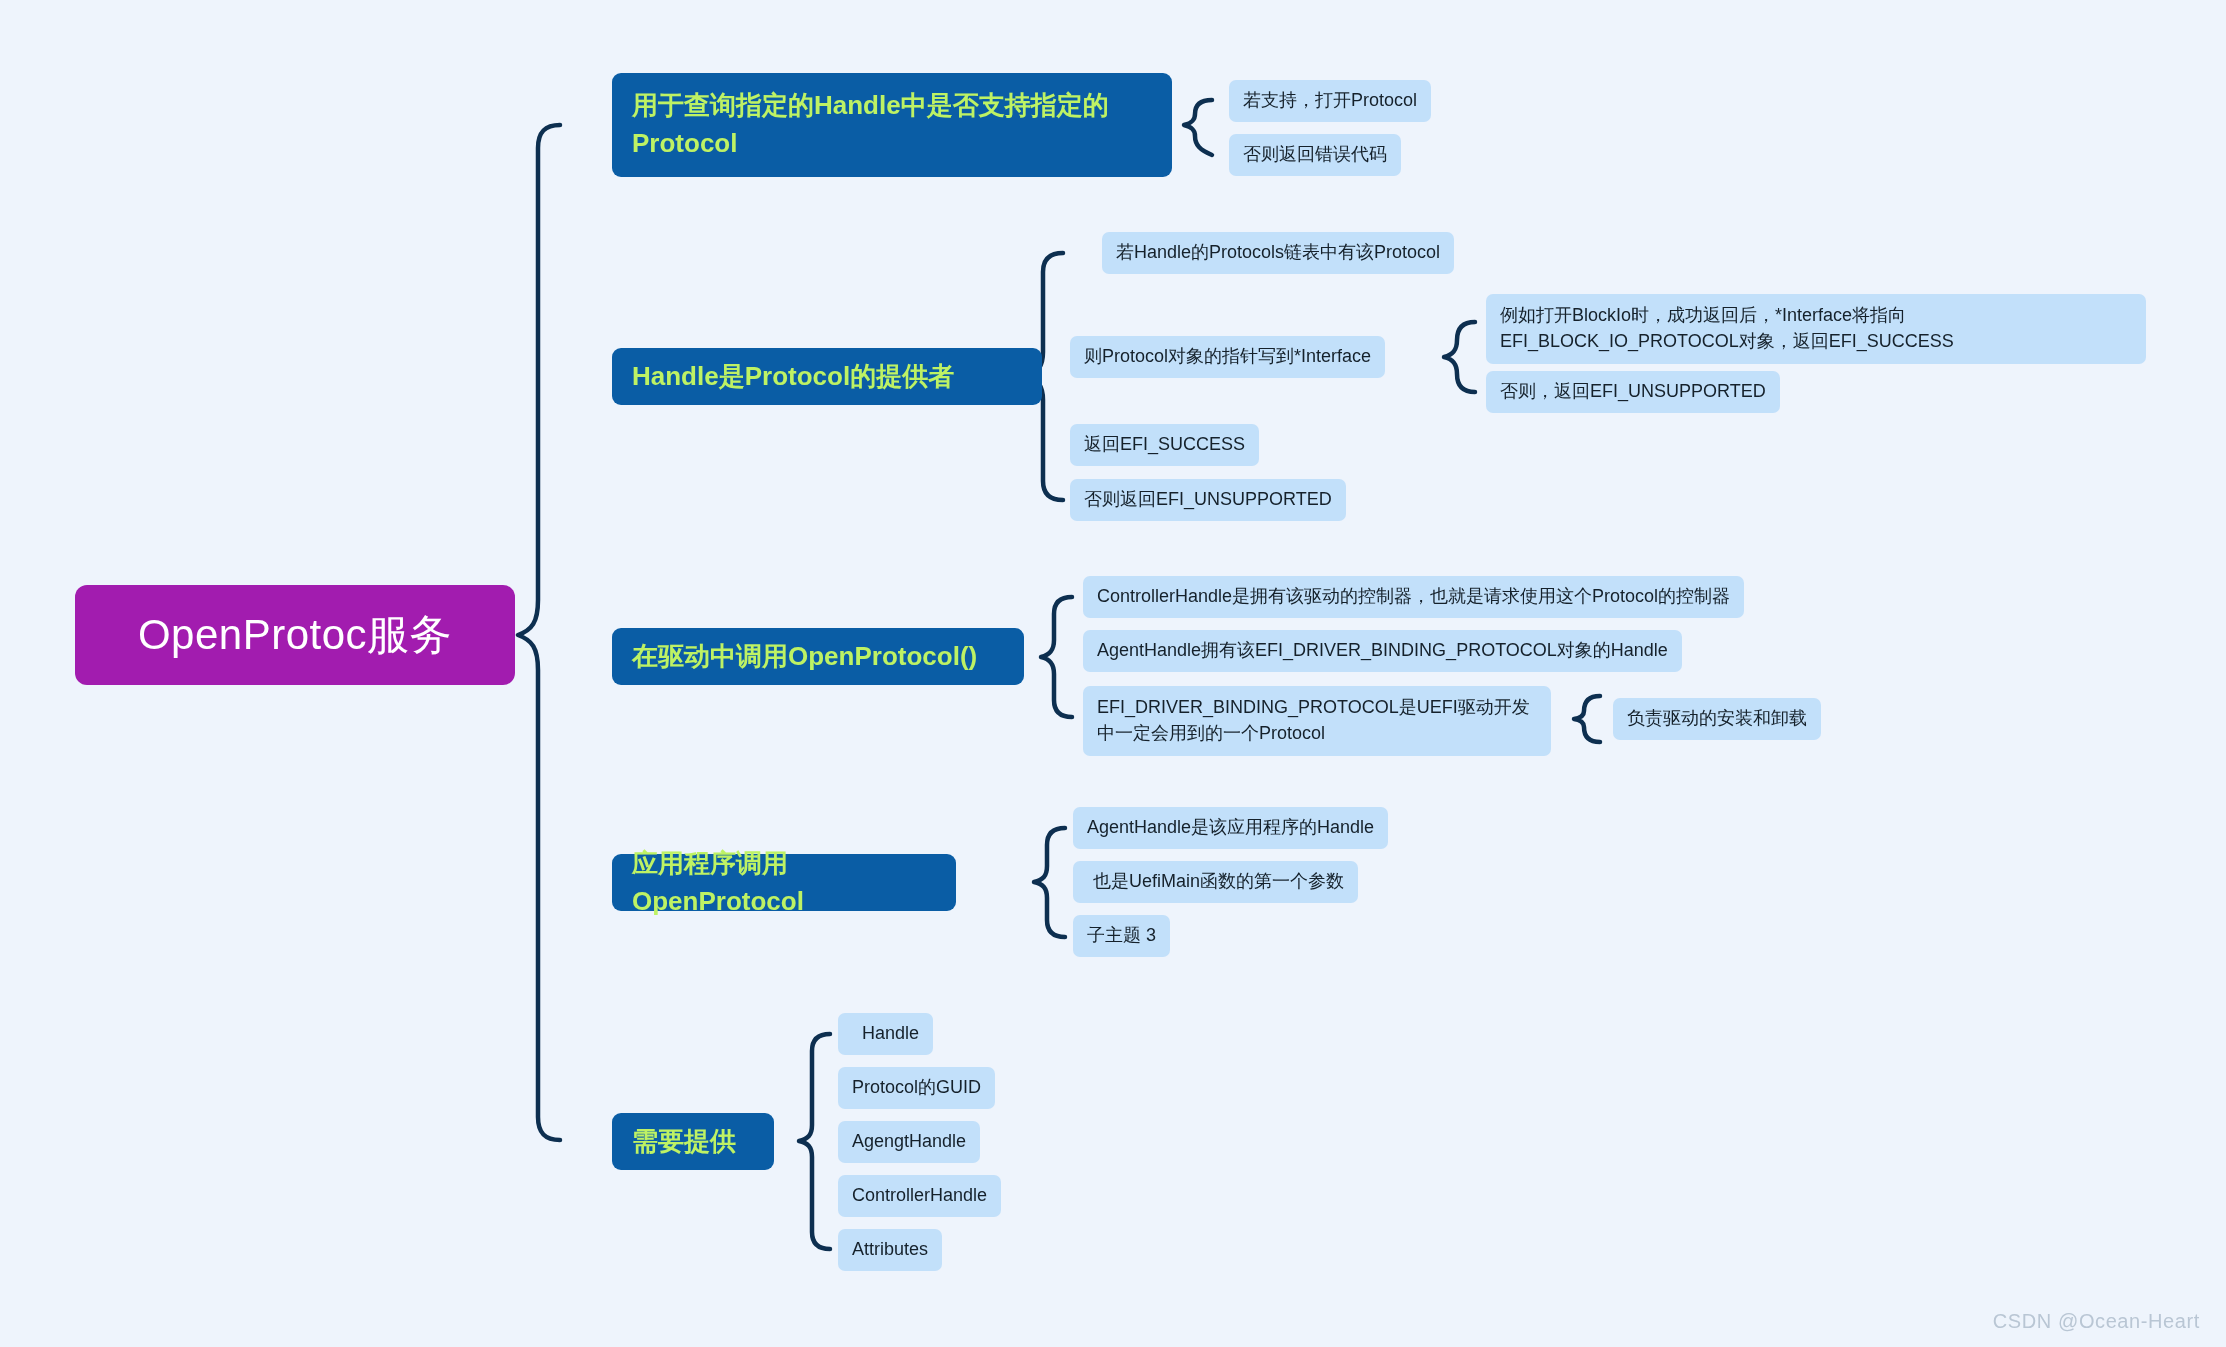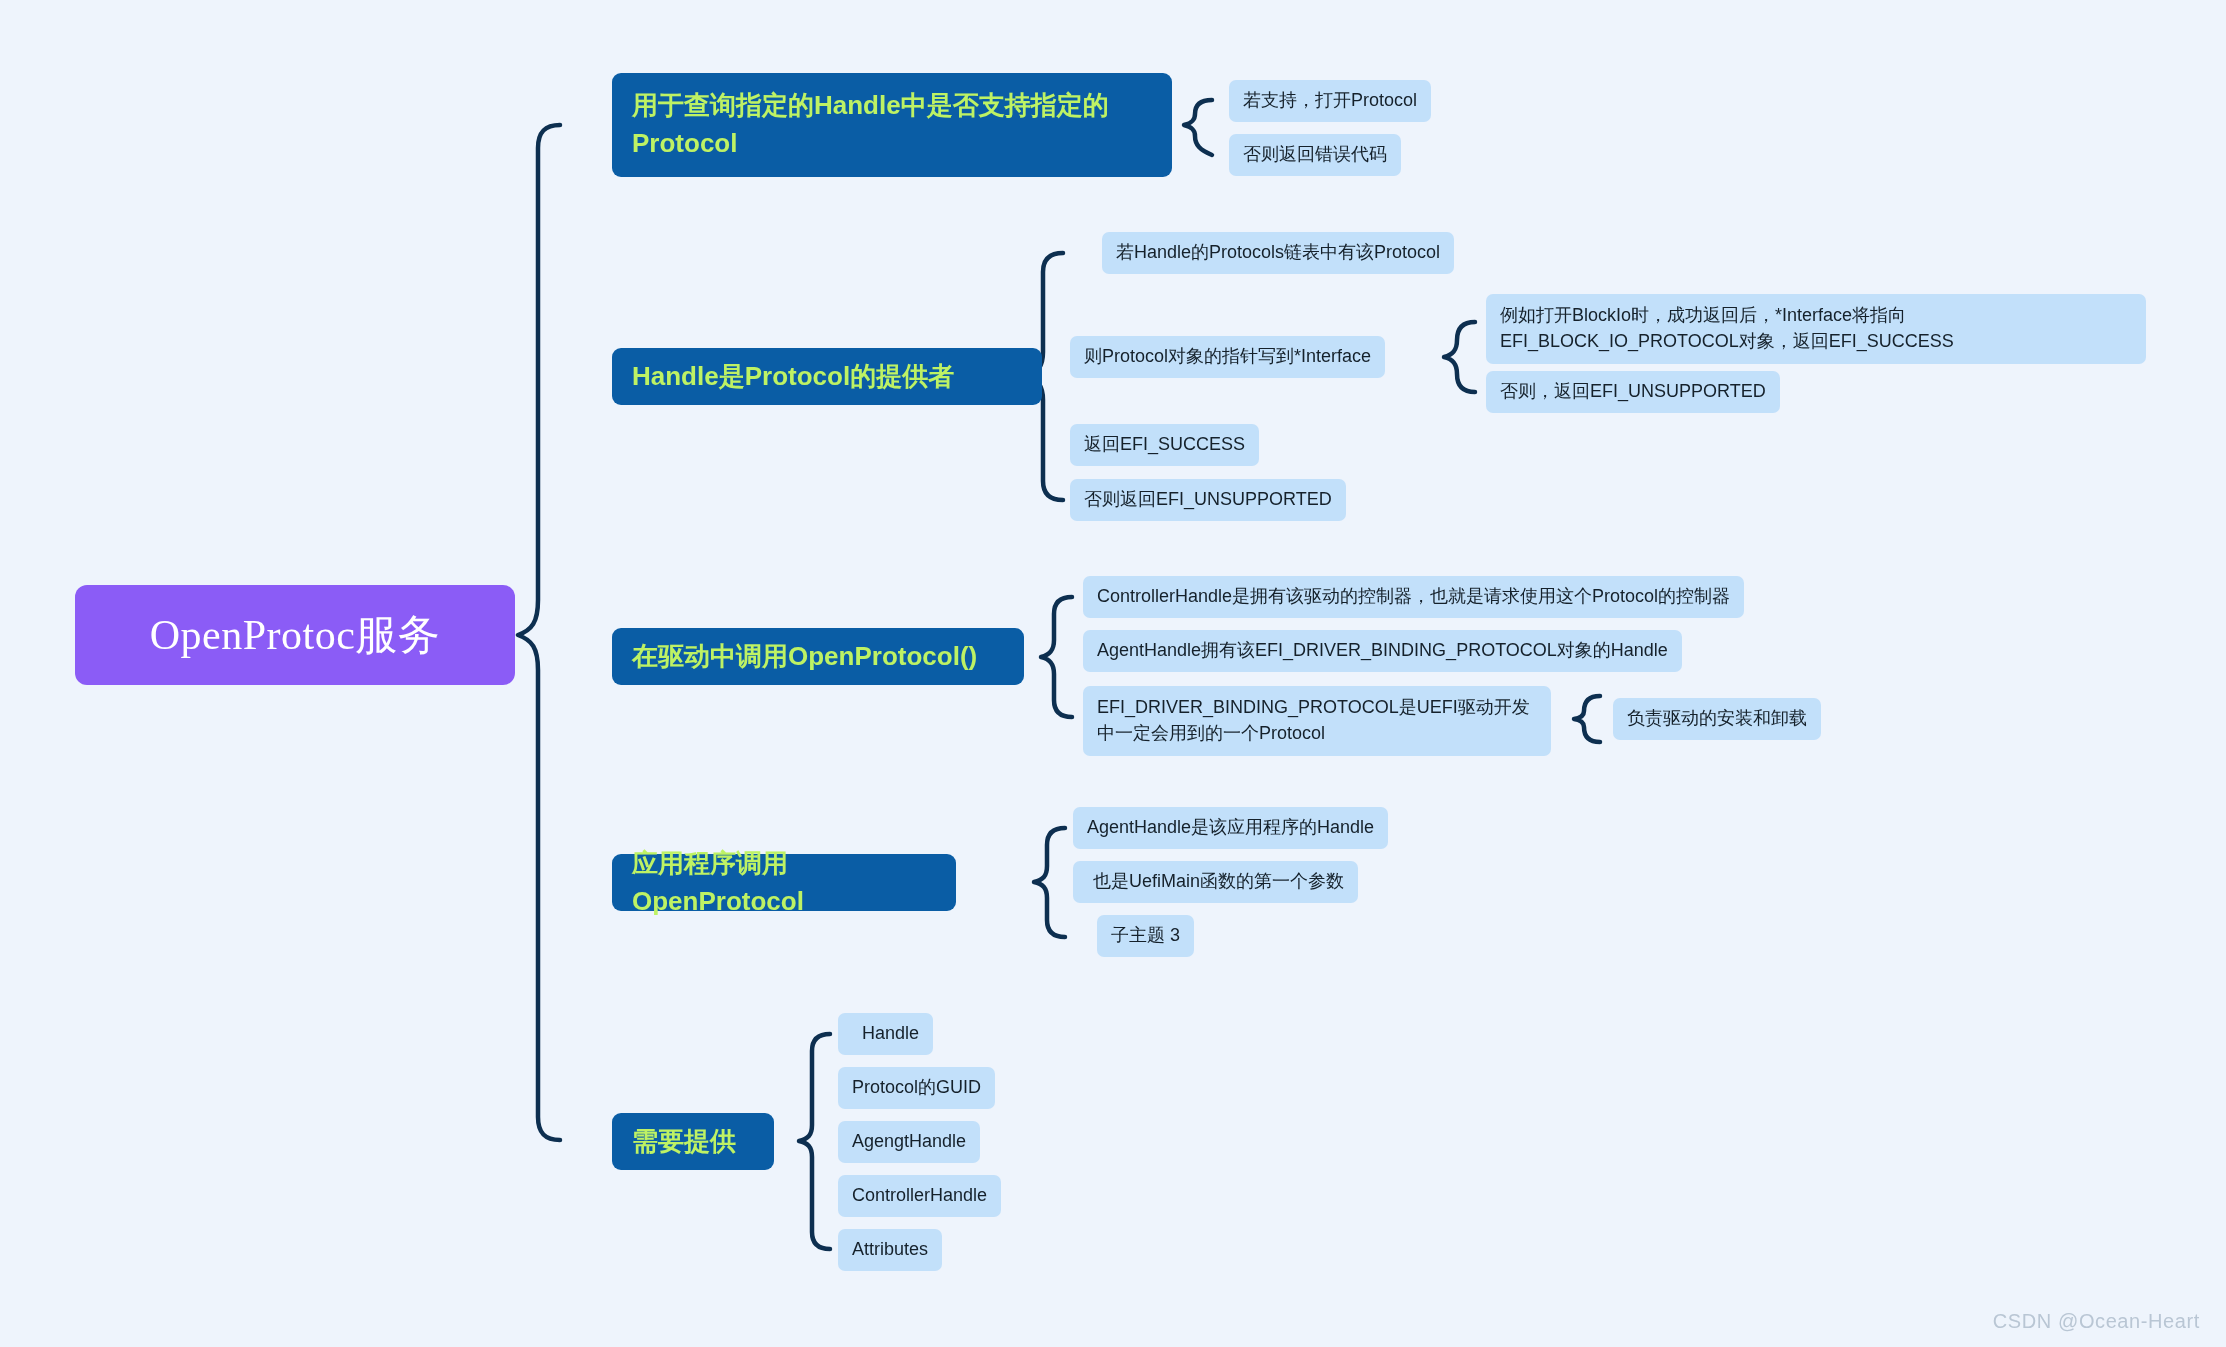--- a/index.html
+++ b/index.html
@@ -24,27 +24,26 @@
   }
   .node {
     position: absolute;
     box-sizing: border-box;
     display: flex;
     align-items: center;
     white-space: pre-wrap;
   }
   
   .root {
-    background: #8b5cf6;
+    background: #a21caf;
     color: #ffffff;
     border-radius: 12px;
     font-size: 42px;
     padding: 0 26px;
     letter-spacing: 0.5px;
-    font-family: Liberation Serif, serif;
   }
   
   .lvl1 {
     background: #0a5da5;
     color: #bef264;
     border-radius: 9px;
     font-size: 26px;
     font-weight: bold;
     padding: 12px 20px;
     line-height: 1.45;
@@ -198,21 +197,21 @@
 
   <div class="node lvl1" style="left:612px; top:854px; width:344px; height:57px;">
     <span>应用程序调用OpenProtocol</span>
   </div>
   <div class="node pill" style="left:1073px; top:807px; height:42px;">
     <span>AgentHandle是该应用程序的Handle</span>
   </div>
   <div class="node pill" style="left:1073px; top:861px; height:42px;padding-left:20px;">
     <span>也是UefiMain函数的第一个参数</span>
   </div>
-  <div class="node pill" style="left:1073px; top:915px; height:42px;margin-left:24px;">
+  <div class="node pill" style="left:1073px; top:915px; height:42px;">
     <span>子主题 3</span>
   </div>
 
   <div class="node lvl1" style="left:612px; top:1113px; width:162px; height:57px;">
     <span>需要提供</span>
   </div>
   <div class="node pill" style="left:838px; top:1013px; height:42px;padding-left:24px;">
     <span>Handle</span>
   </div>
   <div class="node pill" style="left:838px; top:1067px; height:42px;">

